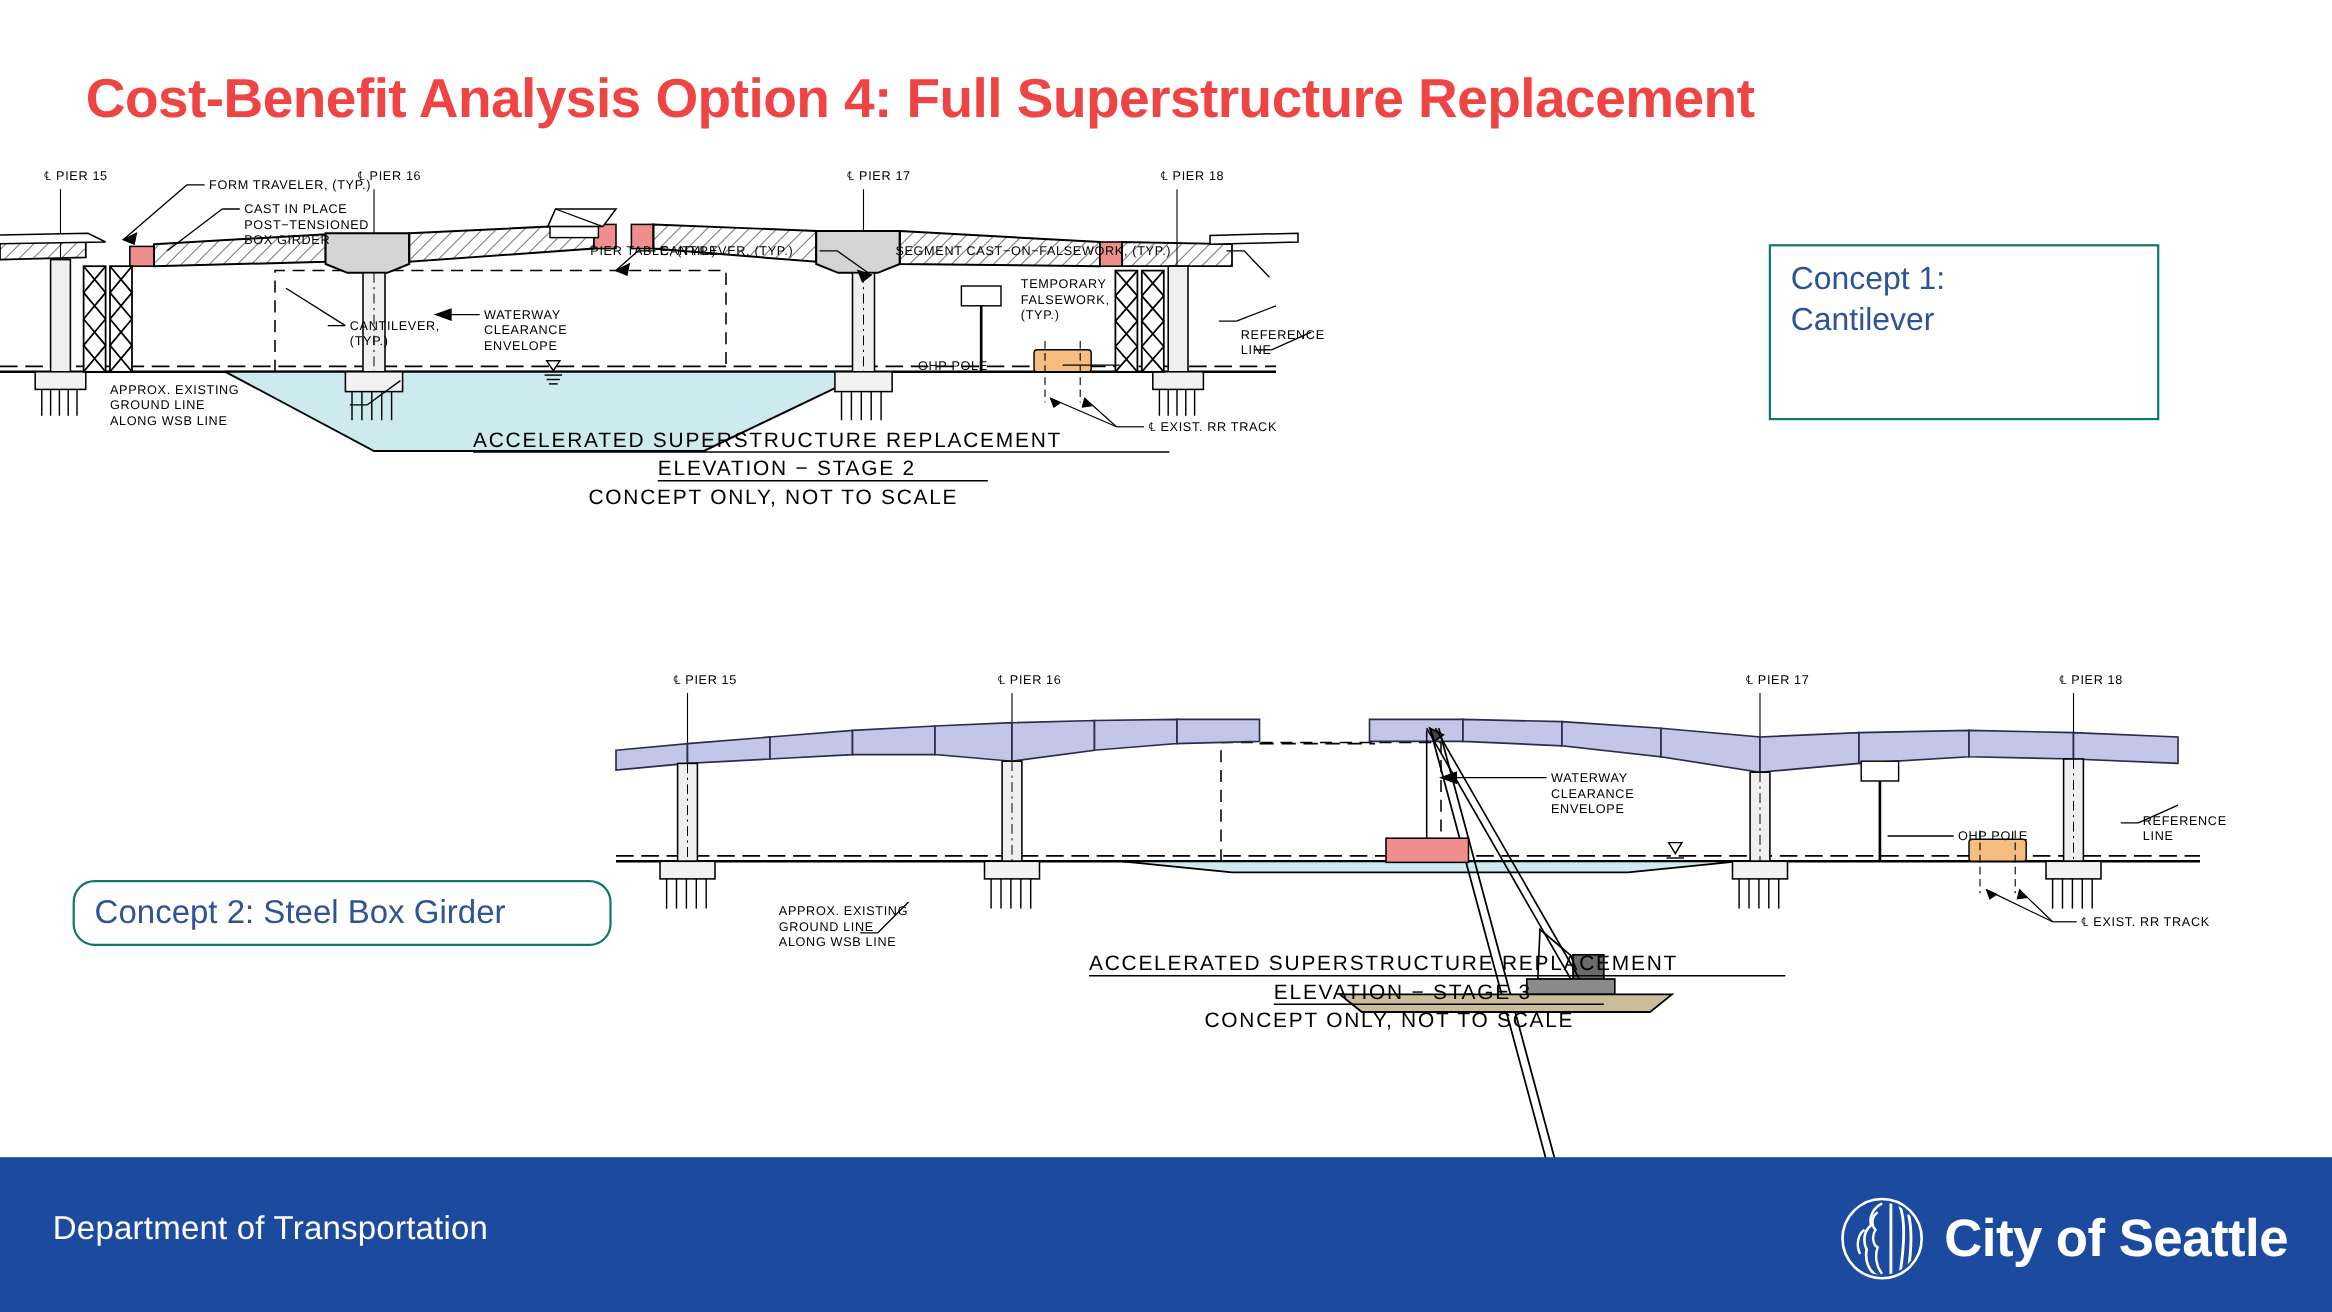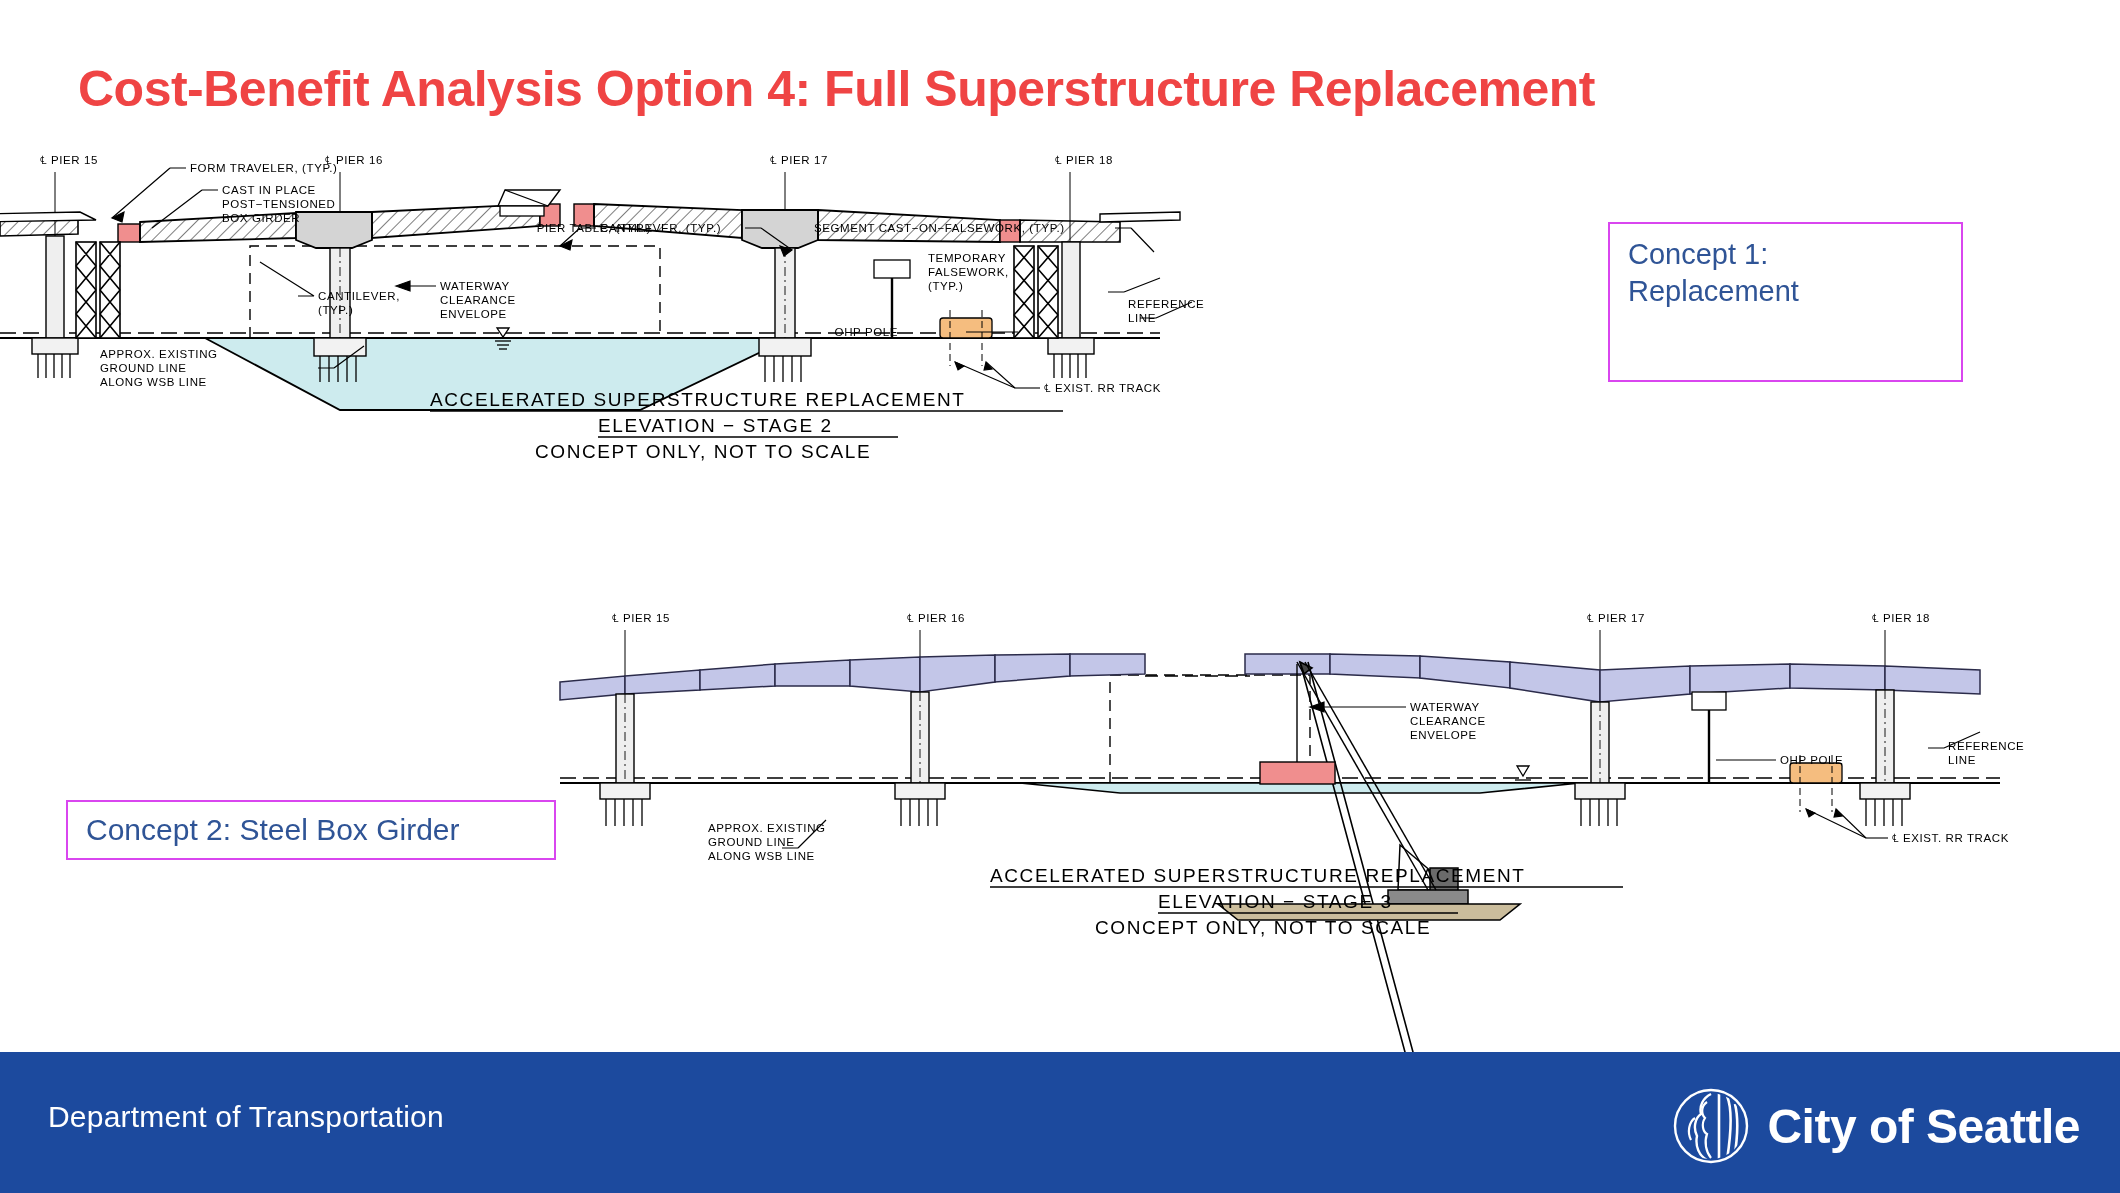--- a/index.html
+++ b/index.html
@@ -10,27 +10,27 @@
   }
   #slide{position:absolute;inset:0;background:#fff;}
 
   .title{
     position:absolute;left:78px;top:60px;
     font-size:50px;font-weight:bold;color:#ef4444;
     letter-spacing:-0.5px;white-space:nowrap;
   }
 
   .concept-box{
-    position:absolute;border:2px solid #d946ef;background:#fff;
+    position:absolute;border:2px solid #0f766e;background:#fff;
     color:#2f5496;font-size:29px;line-height:1.28;
     padding:12px 18px;box-sizing:border-box;
   }
   #concept1-box{left:1608px;top:222px;width:355px;height:160px;}
   #concept2-box{left:66px;top:800px;width:490px;height:60px;
-    display:flex;align-items:center;font-size:30px;padding:0 18px;}
+    display:flex;align-items:center;font-size:30px;padding:0 18px;border-radius:20px;}
 
   .footer{
     position:absolute;left:0;top:1052px;width:2120px;height:141px;
     background:#1c4a9e;
   }
   .footer-text{
     position:absolute;left:48px;top:1100px;color:#ffffff;
     font-size:30px;letter-spacing:.2px;text-align:right;
   }
   .logo-wrap{
@@ -424,21 +424,21 @@
       <text class="ttl" x="990" y="292">ACCELERATED  SUPERSTRUCTURE  REPLACEMENT</text>
       <line class="ln" x1="990" y1="297" x2="1623" y2="297" stroke-width="1.4"></line>
       <text class="ttl" x="1158" y="318">ELEVATION  −  STAGE  3</text>
       <line class="ln" x1="1158" y1="323" x2="1458" y2="323" stroke-width="1.4"></line>
       <text class="ttl2" x="1095" y="344">CONCEPT ONLY, NOT TO SCALE</text>
     </g>
   </svg>
 
   <div class="concept-box" id="concept1-box">
     <div>Concept 1:</div>
-    <div>Replacement</div>
+    <div>Cantilever</div>
   </div>
 
   <div class="concept-box" id="concept2-box">
     <span>Concept 2: Steel Box Girder</span>
   </div>
 
   <div class="footer"></div>
   <div class="footer-text">Department of Transportation</div>
   <div class="logo-wrap">
     <svg width="76" height="76" viewBox="0 0 76 76">

